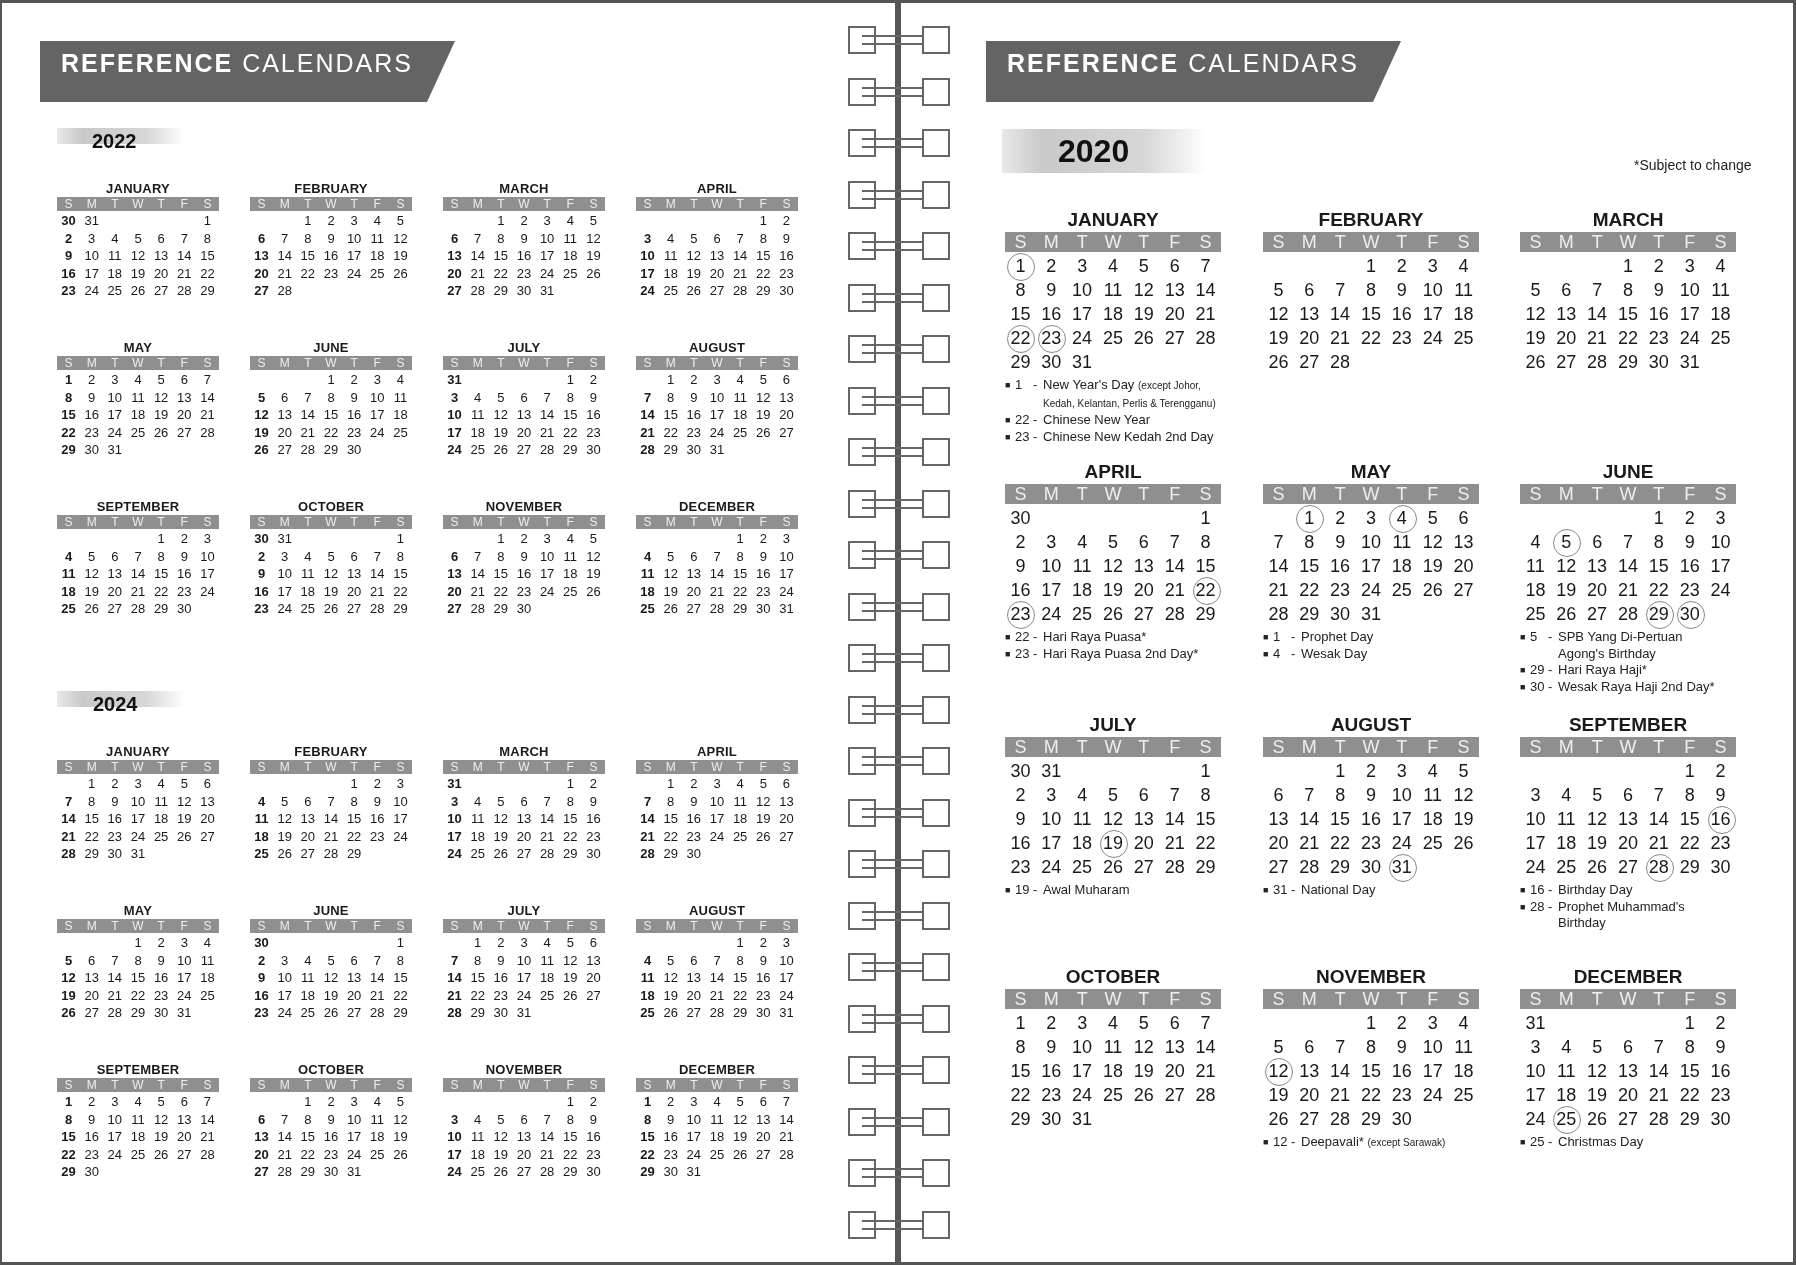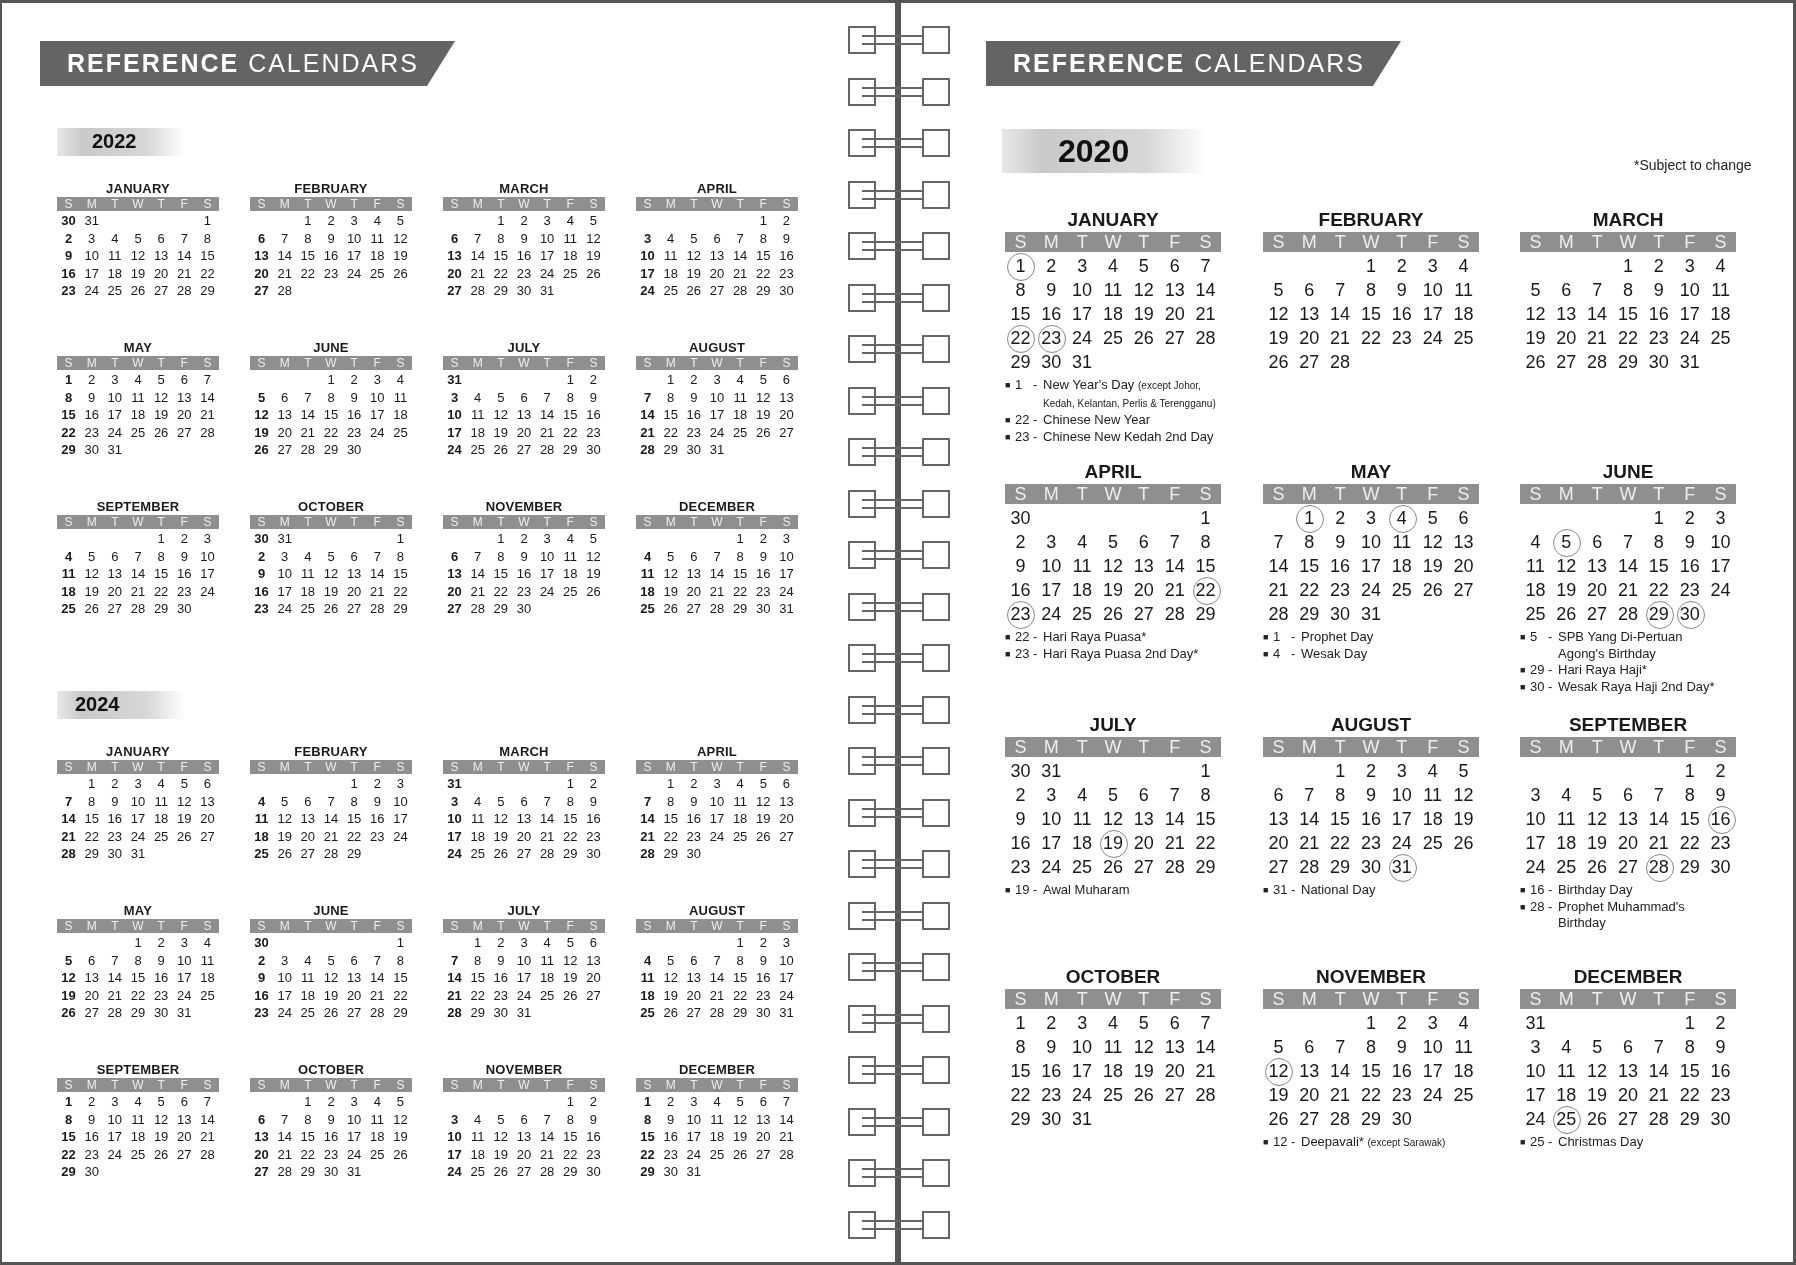--- a/index.html
+++ b/index.html
@@ -8,23 +8,23 @@
   .frame { position: absolute; left: 0; top: 0; width: 1796px; height: 1265px; border: 3px solid #555; border-left: 2px solid #555; }
   .spine { position: absolute; left: 895px; top: 0; width: 6px; height: 1265px; background: #555; }
   .ring { position: absolute; left: 848px; width: 102px; height: 28px; }
   .ring .box { position: absolute; top: 0; width: 28px; height: 28px; border: 2px solid #666; background: #fff; }
   .ring .box.l { left: 0; }
   .ring .box.r { right: 0; }
   .ring .bar { position: absolute; left: 14px; right: 14px; height: 2px; background: #666; }
   .ring .bar.b1 { top: 9px; }
   .ring .bar.b2 { top: 17px; }
 
-  .banner { position: absolute; height: 45px; background: #646464; color: #fff; font-size: 25px; letter-spacing: 2px; line-height: 45px; padding-left: 27px; clip-path: polygon(0 0, 100% 0, calc(100% - 28px) 100%, 0 100%); }
+  .banner { position: absolute; height: 61px; background: #646464; color: #fff; font-size: 25px; letter-spacing: 2px; line-height: 45px; padding-left: 21px; clip-path: polygon(0 0, 100% 0, calc(100% - 28px) 100%, 0 100%); }
   .banner b { font-weight: bold; }
-  .yearband { position: absolute; height: 28px; background: linear-gradient(90deg, #e8e8e8 0%, #c9c9c9 20%, #d7d7d7 70%, #fff 100%); font-weight: bold; color: #111; }
+  .yearband { position: absolute; height: 16px; background: linear-gradient(90deg, #e8e8e8 0%, #c9c9c9 20%, #d7d7d7 70%, #fff 100%); font-weight: bold; color: #111; }
   .yearband span { position: absolute; }
 
   .note-sub { position: absolute; font-size: 14px; color: #222; }
 
   
   .sm { position: absolute; width: 162px; }
   .sm .mname { text-align: center; font-weight: bold; font-size: 13px; height: 16px; line-height: 16px; letter-spacing: 0.2px; }
   .sm .dh { display: grid; grid-template-columns: repeat(7, 1fr); background: #8f8f8f; color: #eee; font-size: 12px; height: 14px; line-height: 14px; text-align: center; }
   .sm .grid { display: grid; grid-template-columns: repeat(7, 1fr); font-size: 13px; text-align: center; line-height: 17.5px; margin-top: 1px; }
   .sm .grid span.sun { font-weight: bold; }
@@ -768,21 +768,21 @@
         <span>27</span>
         <span>28</span>
         <span>29</span>
         <span>30</span>
         <span>31</span>
       </div>
     </div>
   </div>
 
 <div class="yearband" style="left:57px; top:691px; width:128px; font-size:20px;">
-  <span style="left:18px; top:2px;text-align:center;">2024</span>
+  <span style="left:36px; top:2px;text-align:center;">2024</span>
 </div>
 <div id="y2024">
     <div class="sm" style="left: 57px; top: 744px;">
       <div class="mname">JANUARY</div>
       <div class="dh">
         <span>S</span>
         <span>M</span>
         <span>T</span>
         <span>W</span>
         <span>T</span>

